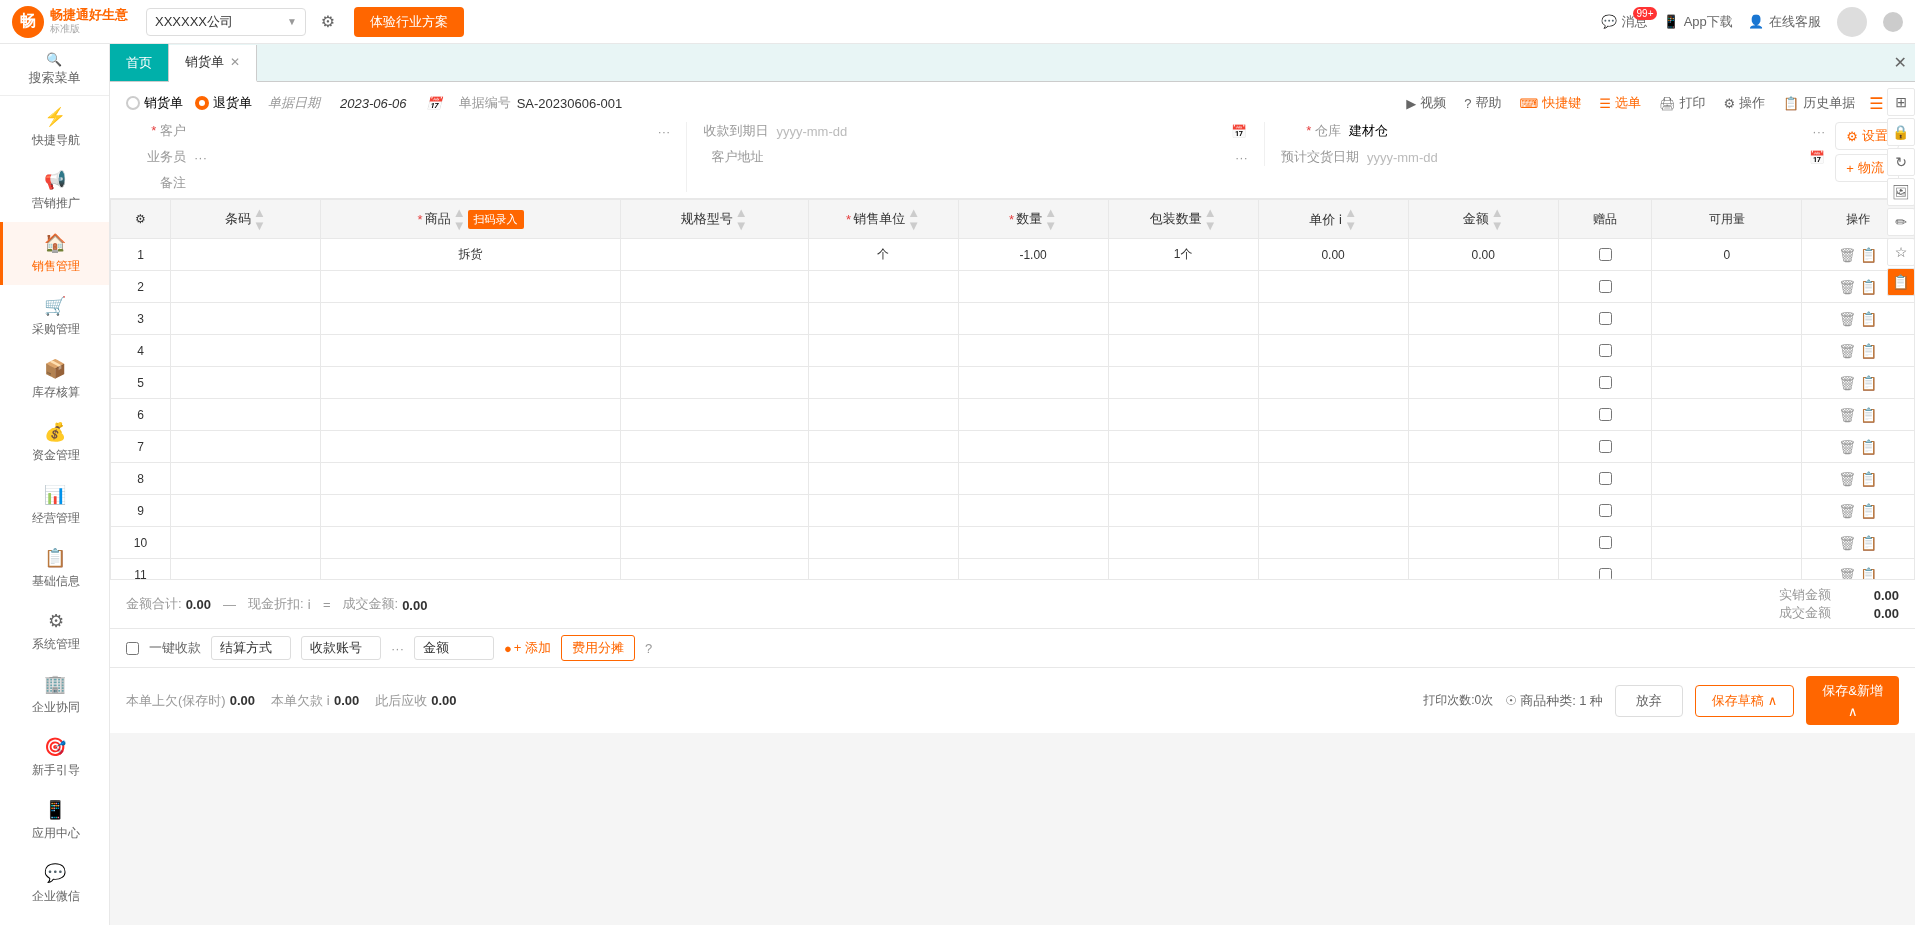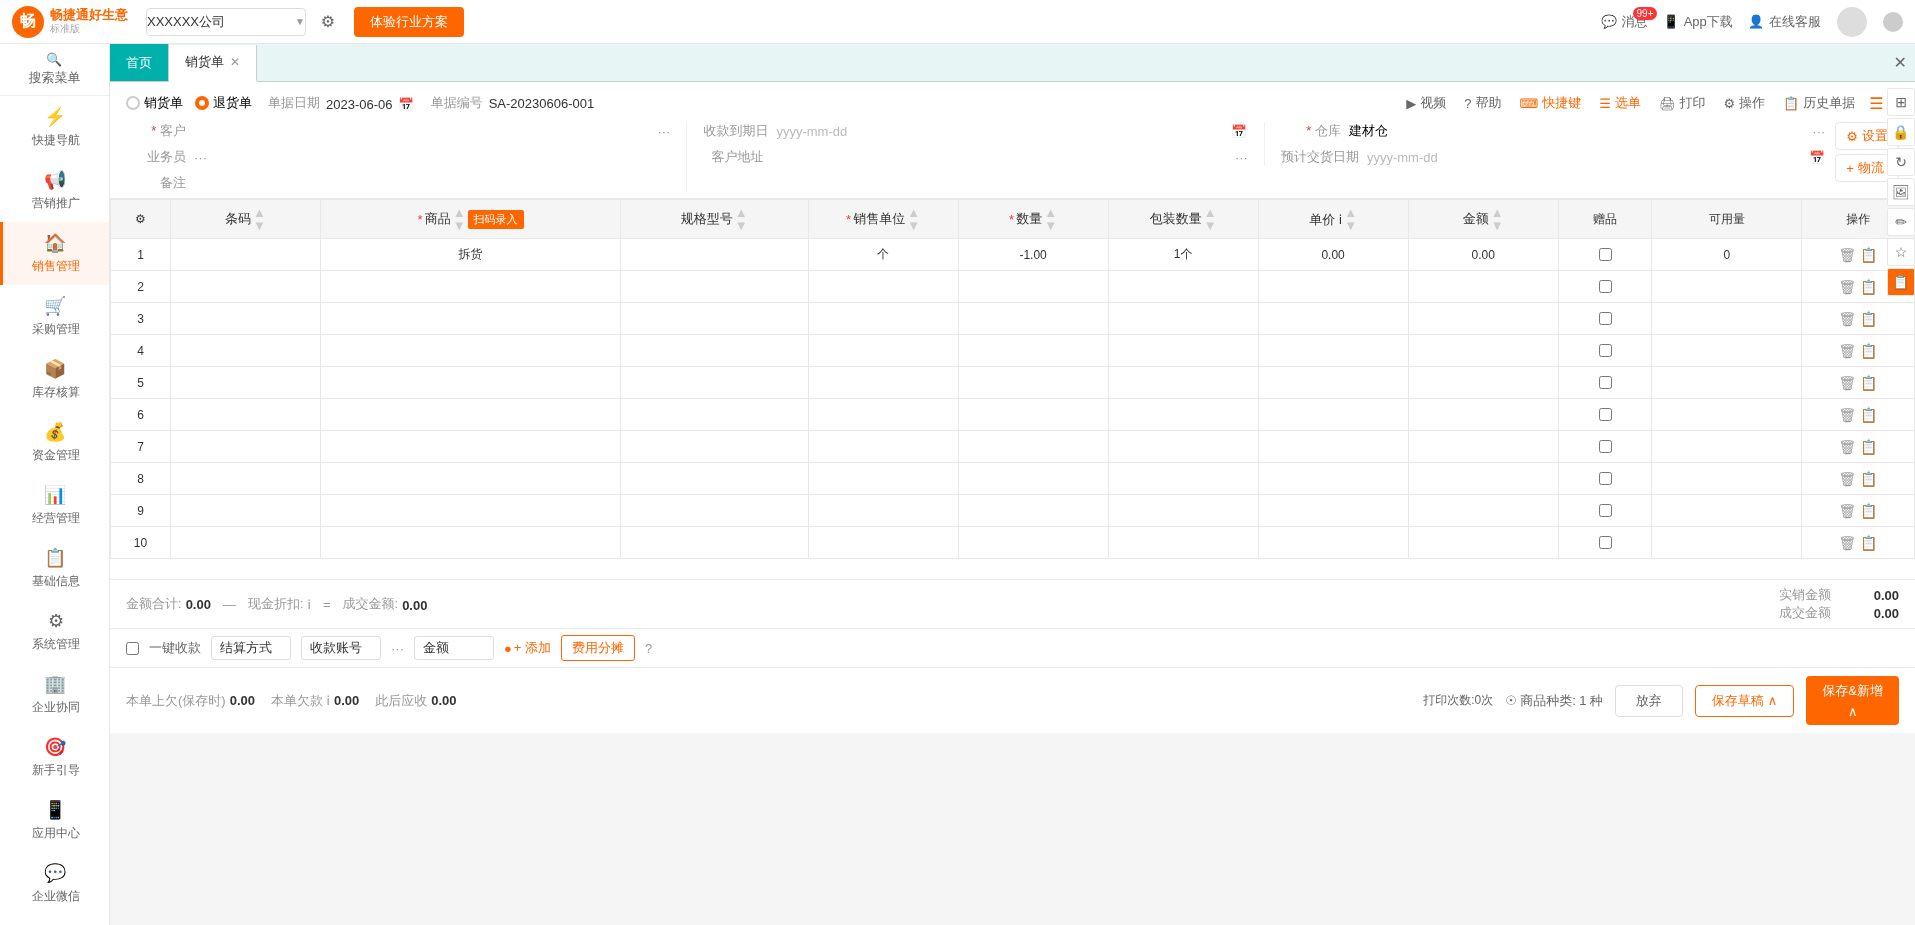--- a/index.html
+++ b/index.html
@@ -4,21 +4,21 @@
   <style>
     * { box-sizing: border-box; margin: 0; padding: 0; font-family: 'Microsoft YaHei', Arial, sans-serif; font-size: 13px; }
     body { background: #f5f5f5; overflow: hidden; width: 1915px; height: 925px; }
 
     
     .topbar { display: flex; align-items: center; background: #fff; height: 44px; padding: 0 12px; border-bottom: 1px solid #e8e8e8; gap: 8px; }
     .logo-area { display: flex; align-items: center; gap: 6px; color: #ff6600; font-weight: bold; font-size: 14px; }
     .logo-icon { width: 32px; height: 32px; background: #ff6600; border-radius: 50%; display: flex; align-items: center; justify-content: center; color: #fff; font-size: 16px; font-weight: bold; }
     .logo-text { color: #ff6600; font-size: 13px; line-height: 1.2; }
     .logo-sub { font-size: 10px; color: #aaa; font-weight: normal; }
-    .company-selector { display: flex; align-items: center; border: 1px solid #ddd; border-radius: 4px; padding: 4px 0; gap: 4px; cursor: pointer; margin-left: 10px; min-width: 160px; }
+    .company-selector { display: flex; align-items: center; border: 1px solid #ddd; border-radius: 4px; padding: 4px 8px; gap: 4px; cursor: pointer; margin-left: 10px; min-width: 160px; }
     .company-name { flex: 1; color: #333; }
     .chevron-down { color: #999; font-size: 10px; }
     .gear-btn { width: 28px; height: 28px; display: flex; align-items: center; justify-content: center; cursor: pointer; color: #666; font-size: 16px; }
     .trial-btn { background: #ff6600; color: #fff; border: none; border-radius: 4px; padding: 6px 16px; cursor: pointer; font-size: 13px; margin-left: 4px; }
     .topbar-right { margin-left: auto; display: flex; align-items: center; gap: 16px; }
     .message-btn { position: relative; display: flex; align-items: center; gap: 4px; cursor: pointer; color: #666; }
     .badge { background: #ff3333; color: #fff; font-size: 10px; border-radius: 8px; padding: 1px 4px; position: absolute; top: -6px; right: -10px; }
     .app-download { display: flex; align-items: center; gap: 4px; cursor: pointer; color: #666; }
     .online-service { display: flex; align-items: center; gap: 4px; cursor: pointer; color: #666; }
     .avatar { width: 30px; height: 30px; border-radius: 50%; background: #ddd; }
@@ -244,21 +244,21 @@
         <div class="radio-group">
           <div class="radio-item">
             <div class="radio-circle"></div>
             <span>销货单</span>
           </div>
           <div class="radio-item">
             <div class="radio-circle selected"></div>
             <span>退货单</span>
           </div>
         </div>
-        <div style="display:flex;align-items:flex-end;gap:6px;">
+        <div style="display:flex;align-items:center;gap:20px;font-style:italic;">
           <span class="field-label">单据日期</span>
           <span class="field-value">2023-06-06</span>
           <span class="calendar-icon">📅</span>
         </div>
         <div style="display:flex;align-items:center;gap:6px;">
           <span class="field-label">单据编号</span>
           <span class="field-value">SA-20230606-001</span>
         </div>
         <div style="margin-left:auto;display:flex;align-items:center;gap:10px;">
           <div class="toolbar-btn">
@@ -647,20 +647,43 @@
                 </div>
               </td>
               <td></td>
               <td>
                 <div class="action-icons">
                   <span class="action-icon">🗑</span>
                   <span class="action-icon">📋</span>
                 </div>
               </td>
             </tr>
+          <tr>
+              <td class="row-num">11</td>
+              <td></td>
+              <td></td>
+              <td></td>
+              <td></td>
+              <td></td>
+              <td></td>
+              <td></td>
+              <td></td>
+              <td>
+                <div class="checkbox-cell">
+                  <input type="checkbox" style="">
+                </div>
+              </td>
+              <td></td>
+              <td>
+                <div class="action-icons">
+                  <span class="action-icon">🗑</span>
+                  <span class="action-icon">📋</span>
+                </div>
+              </td>
+            </tr>
 
         </tbody>
       </table>
     </div>
 
     <div class="bottom-bar">
       <div class="amount-total">
         <span class="amount-label">金额合计:</span>
         <span class="amount-value">0.00</span>
       </div>

